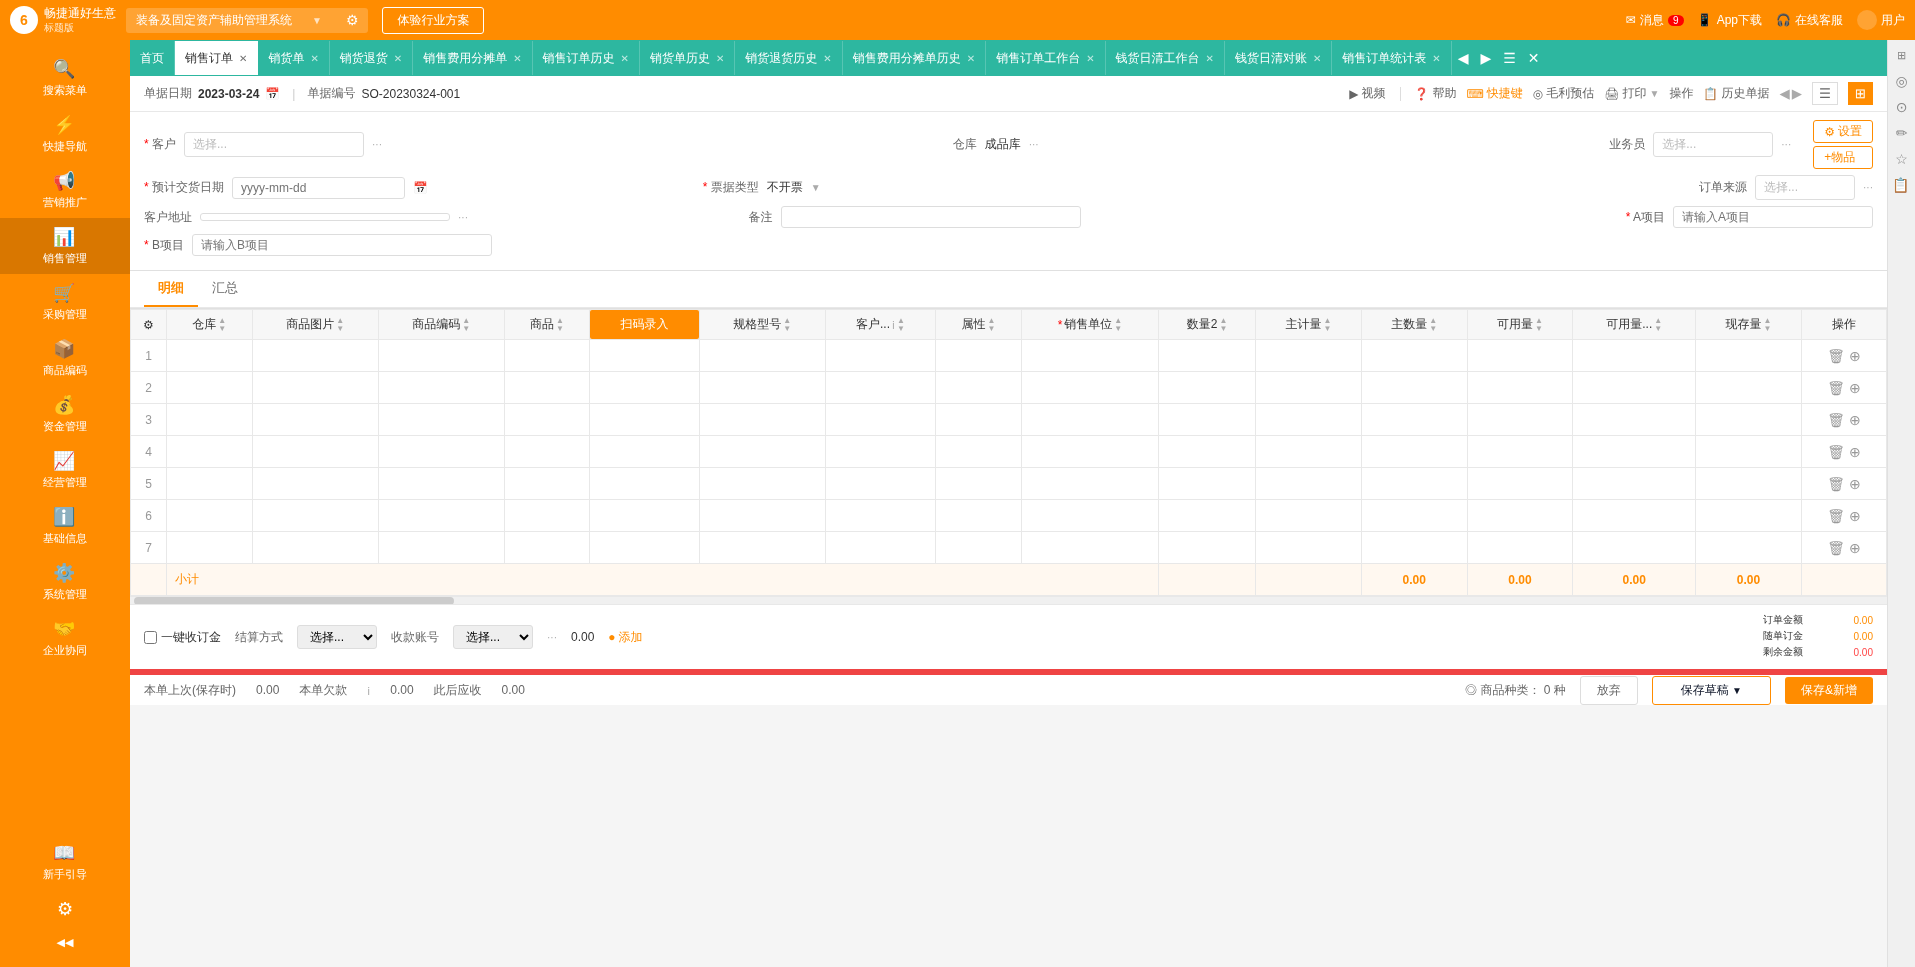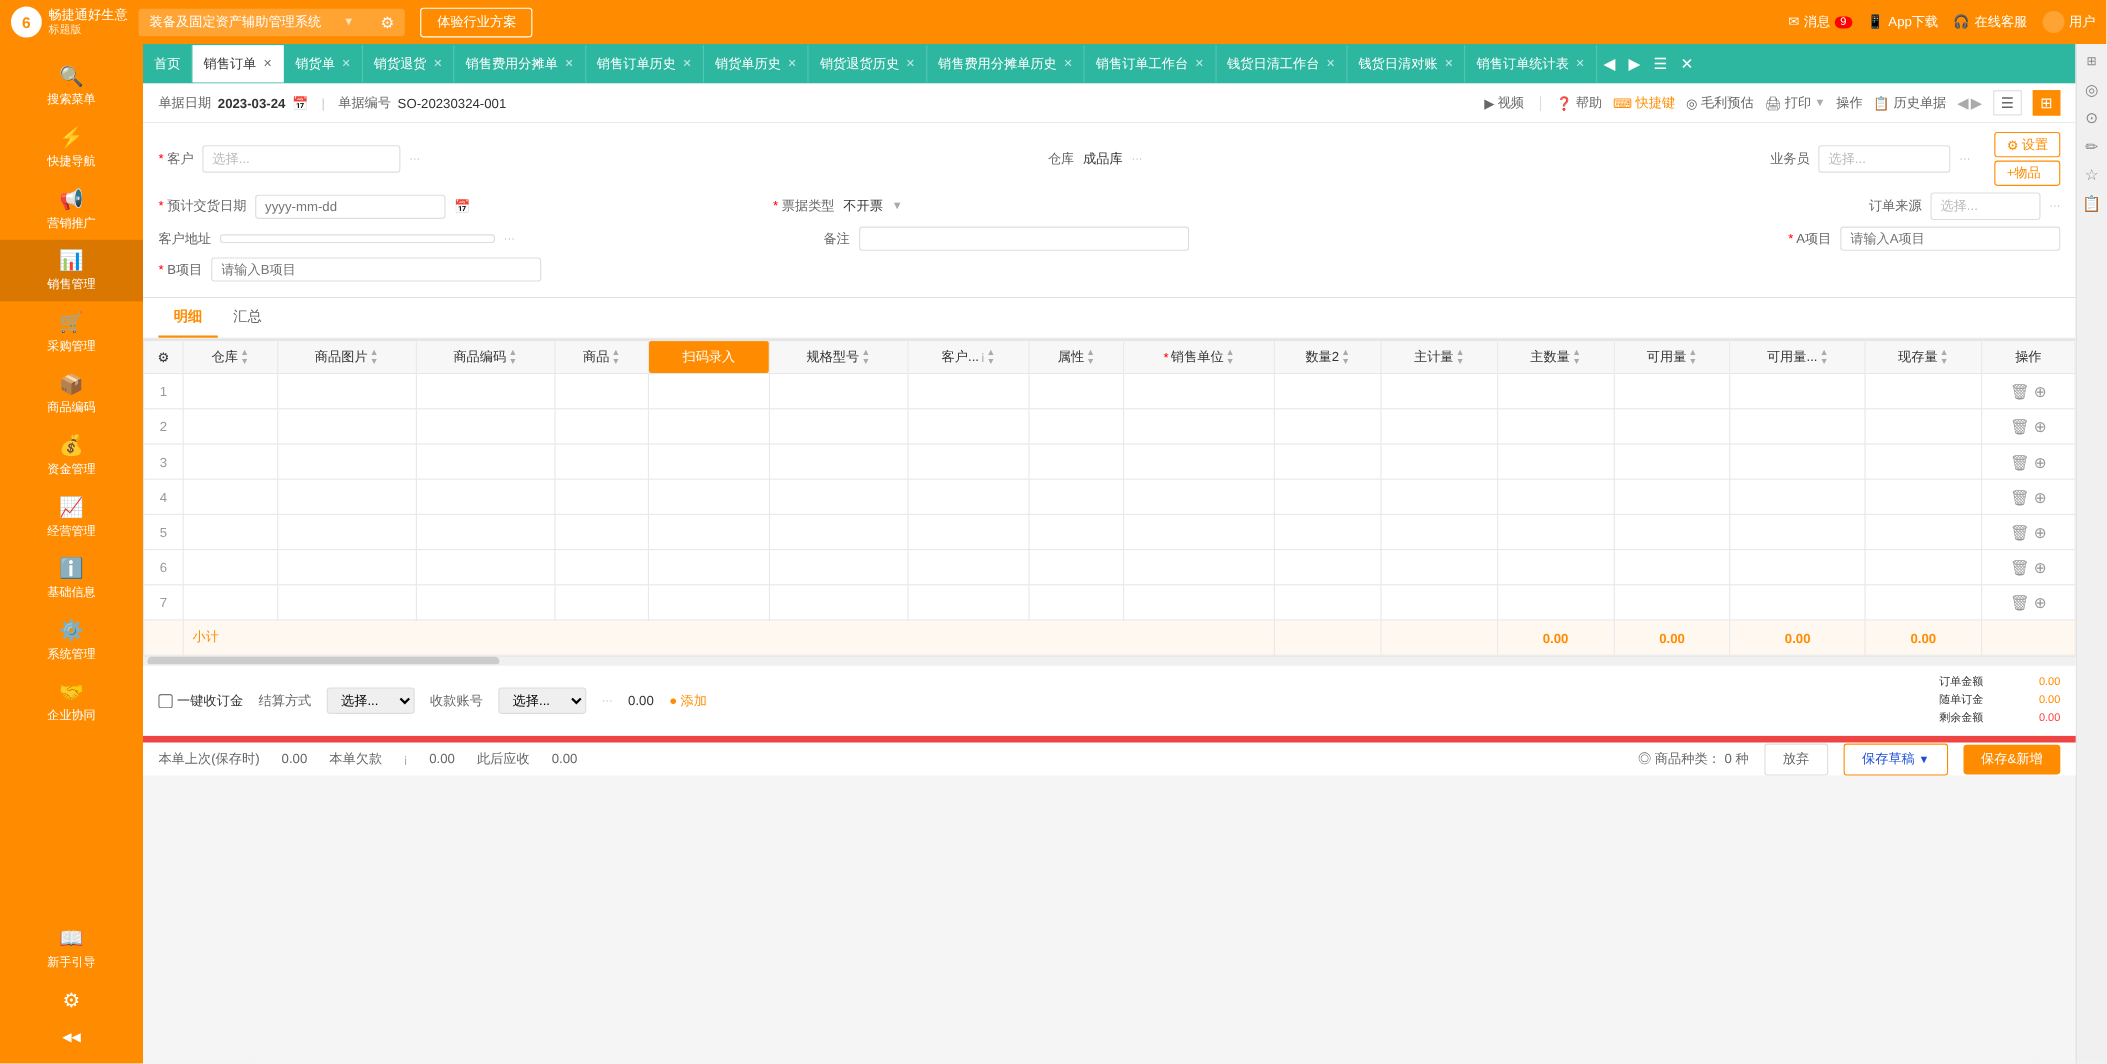--- a/index.html
+++ b/index.html
@@ -77,21 +77,21 @@
 
     
     .right-summary { margin-left: auto; text-align: right; font-size: 10px; }
     .summary-row { display: flex; align-items: center; justify-content: flex-end; gap: 10px; margin-bottom: 2px; }
     .summary-val { color: #ff8c00; min-width: 60px; text-align: right; }
 
     
     .status-bar { background: #fff; border-top: 6px solid #ef4444; padding: 0 14px; height: 36px; display: flex; align-items: center; gap: 20px; font-size: 12px; color: #666; }
     .status-right { margin-left: auto; display: flex; align-items: center; gap: 14px; }
     .btn-discard { border: 1px solid #ddd; background: #fff; color: #666; padding: 5px 16px; border-radius: 3px; cursor: pointer; font-size: 12px; }
-    .btn-save-draft { border: 1px solid #ff8c00; background: #fff; color: #1d4ed8; padding: 5px 16px; border-radius: 3px; cursor: pointer; font-size: 12px; }
+    .btn-save-draft { border: 1px solid #ff8c00; background: #fff; color: #0f172a; padding: 5px 28px; border-radius: 3px; cursor: pointer; font-size: 12px; }
     .btn-save-new { background: #ff8c00; color: #fff; padding: 5px 16px; border-radius: 3px; cursor: pointer; font-size: 12px; border: none; }
 
     
     .right-panel { width: 28px; background: #f0f0f0; border-left: 1px solid #e0e0e0; display: flex; flex-direction: column; align-items: center; gap: 4px; padding: 4px 0; }
     .right-panel-btn { width: 22px; height: 22px; display: flex; align-items: center; justify-content: center; cursor: pointer; font-size: 14px; color: #888; }
     .form-right-btn { display: flex; align-items: center; gap: 3px; border: 1px solid #ff8c00; color: #ff8c00; padding: 2px 10px; border-radius: 3px; font-size: 12px; cursor: pointer; background: #fff; white-space: nowrap; }
 
     .scrollbar-row { height: 8px; background: #f0f0f0; border-top: 1px solid #e8e8e8; }
     .scrollbar-thumb { height: 8px; width: 320px; background: #ccc; border-radius: 4px; margin-left: 4px; }
 

